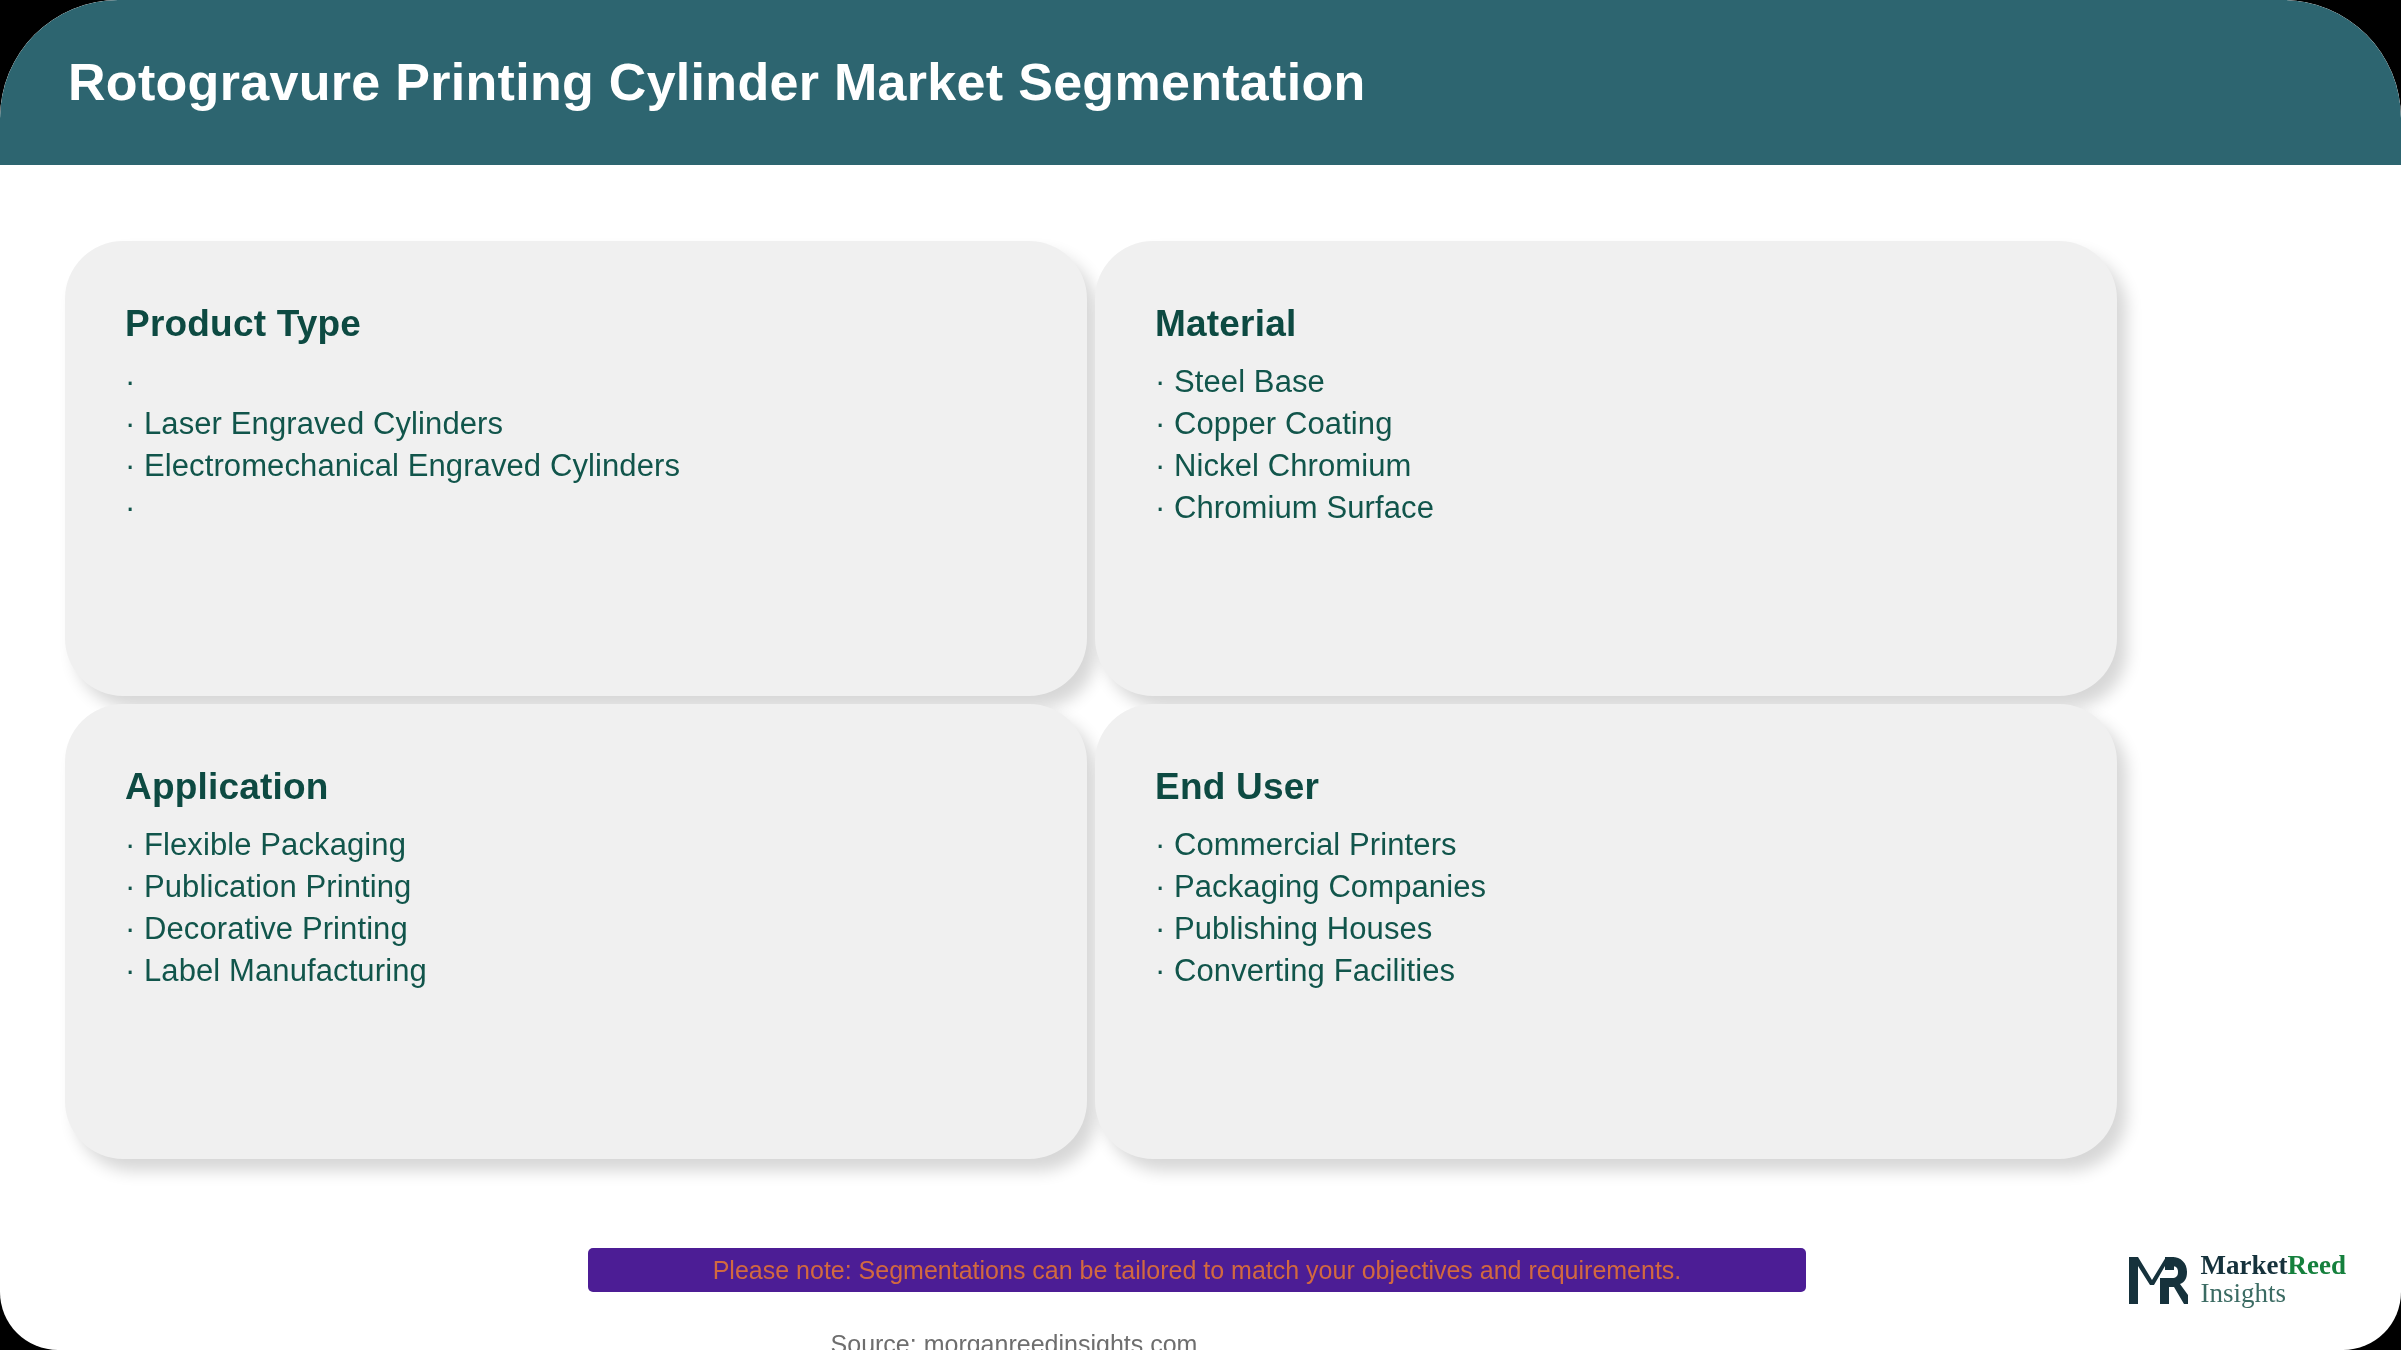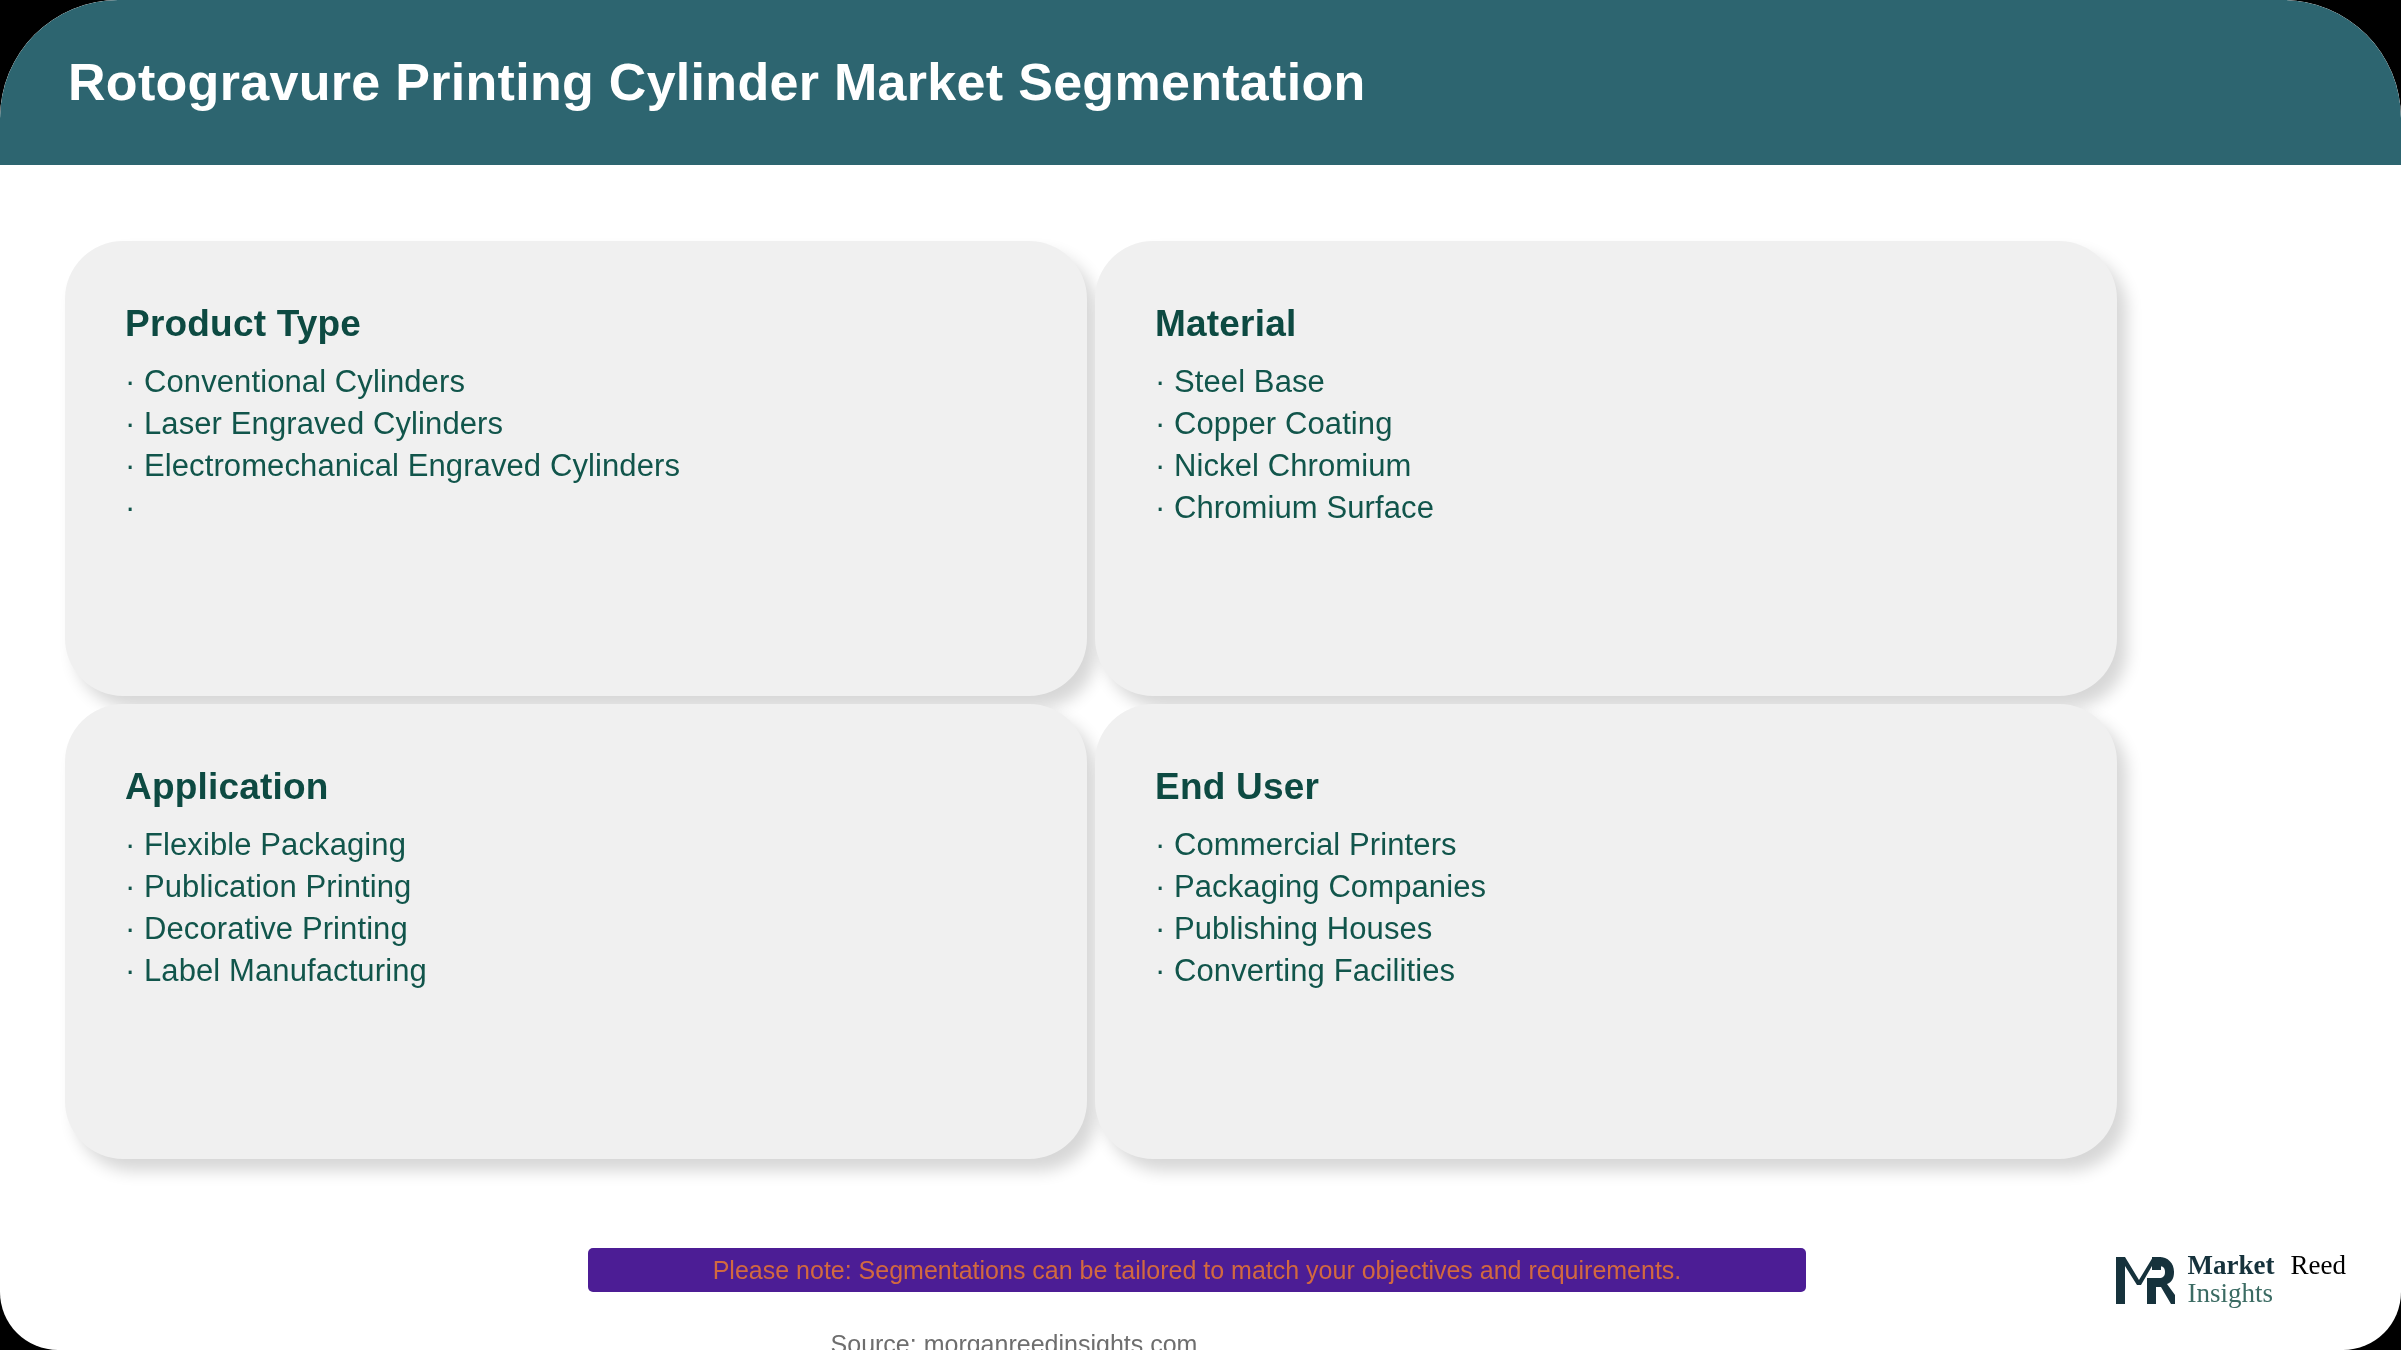--- a/index.html
+++ b/index.html
@@ -116,21 +116,21 @@
     position:absolute;
     right:55px; top:1252px;
     display:flex;
     align-items:center;
     gap:12px;
   }
   .logo-mark { width:62px; height:52px; display:block; }
   .logo-words { display:flex; flex-direction:column; line-height:1.02; }
   .logo-row1 { font-family:"Liberation Serif", serif; font-size:27px; white-space:nowrap; }
   .logo-morgan { color:#16323c; font-weight:bold; }
-  .logo-reed { color:#000000; font-weight:normal;margin-left:16px; }
+  .logo-reed { color:#15803d; font-weight:bold; }
   .logo-row2 {
     font-family:"Liberation Serif", serif;
     font-size:27px;
     color:#3b6b63;
     white-space:nowrap;
   }
 </style>
 </head>
 <body>
 
@@ -141,21 +141,20 @@
       <h1 class="banner-title">Rotogravure Printing Cylinder Market Segmentation</h1>
     </div>
 
     <div class="grid">
 
       <div class="seg-card">
         <div class="seg-title">Product Type</div>
         <ul class="seg-list">
           <li>
               <span class="seg-bullet">·</span>
-              <span>Conventional Cylinders</span>
             </li>
           <li>
               <span class="seg-bullet">·</span>
               <span>Laser Engraved Cylinders</span>
             </li>
           <li>
               <span class="seg-bullet">·</span>
               <span>Electromechanical Engraved Cylinders</span>
             </li>
           <li>

